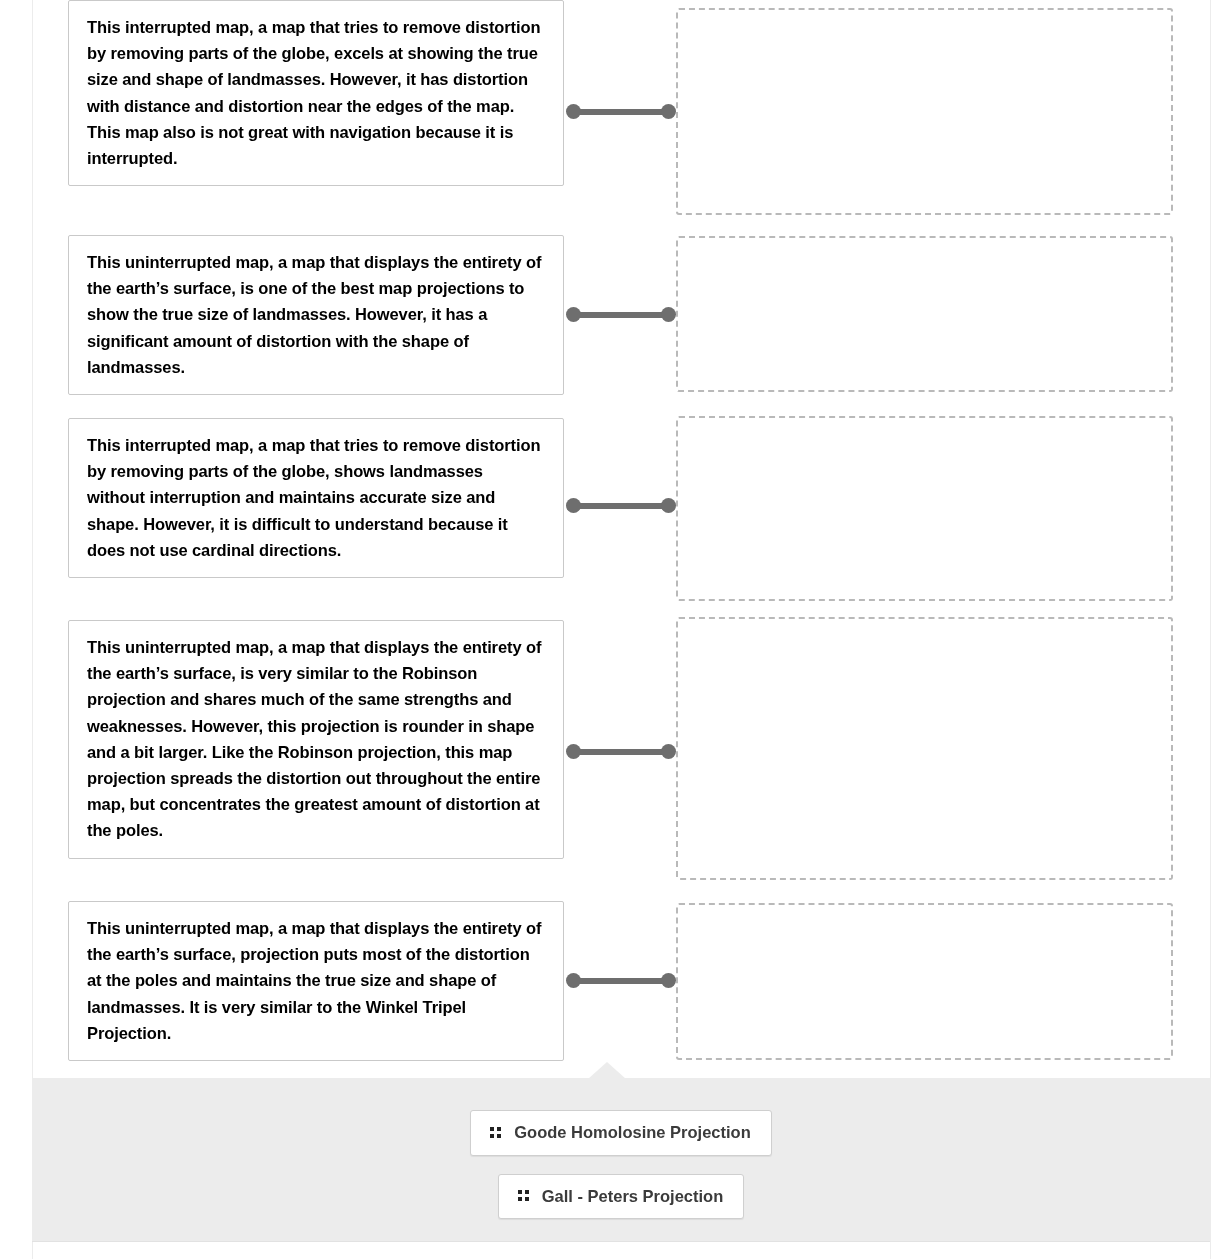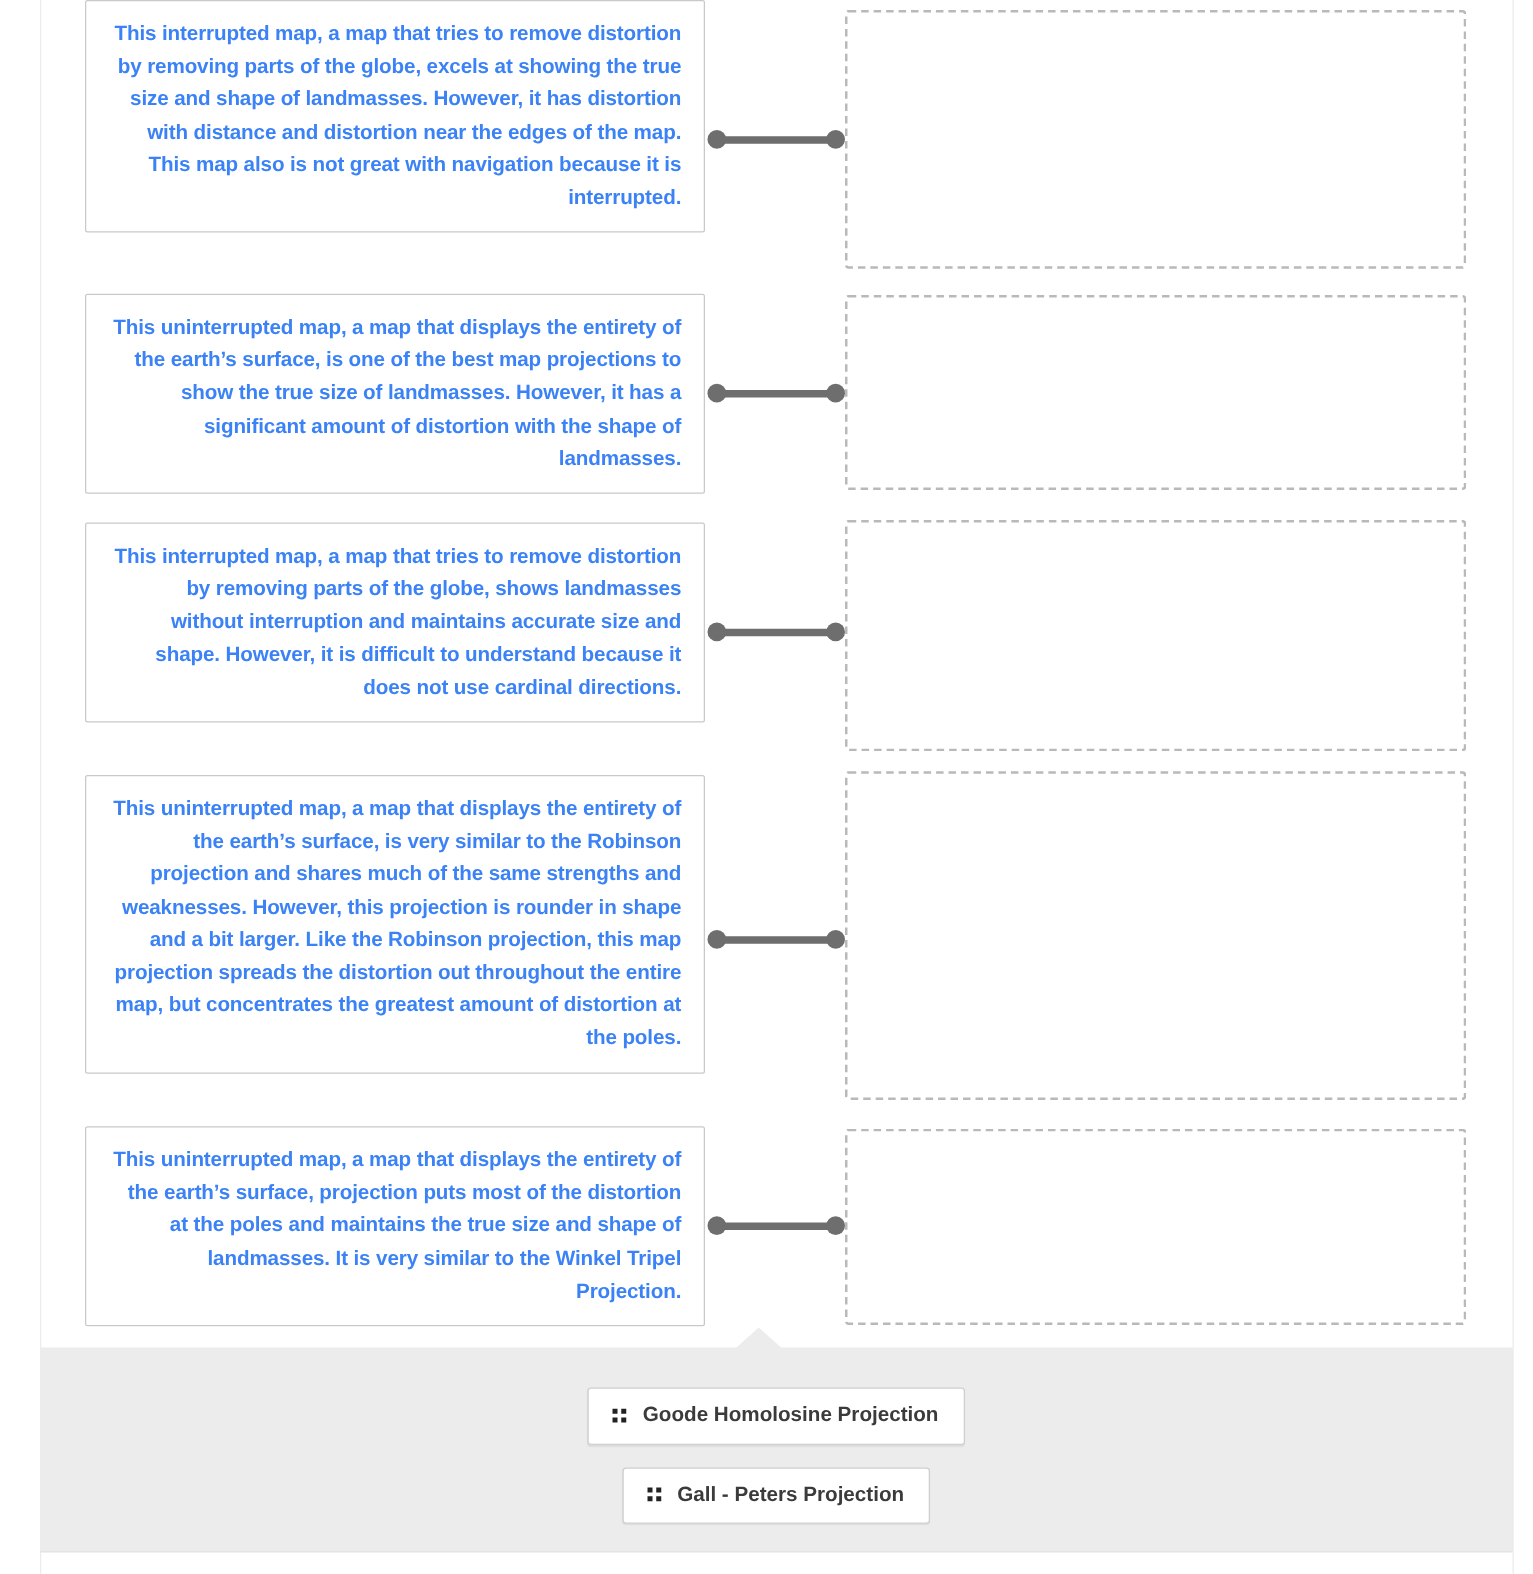--- a/index.html
+++ b/index.html
@@ -45,25 +45,25 @@
 
   .prompt-card {
     position: absolute;
     left: 68px;
     width: 496px;
     box-sizing: border-box;
     background: #ffffff;
     border: 1px solid #c9c9c9;
     border-radius: 2px;
     padding: 13px 18px 14px 18px;
-    text-align: right;
+    text-align: left;
     font-size: 16.5px;
     font-weight: bold;
     line-height: 26.2px;
-    color: #3b82f6;
+    color: #000000;
     letter-spacing: -0.1px;
   }
 
   
   .connector {
     position: absolute;
     left: 566px;
     width: 110px;
     height: 15px;
     pointer-events: none;

